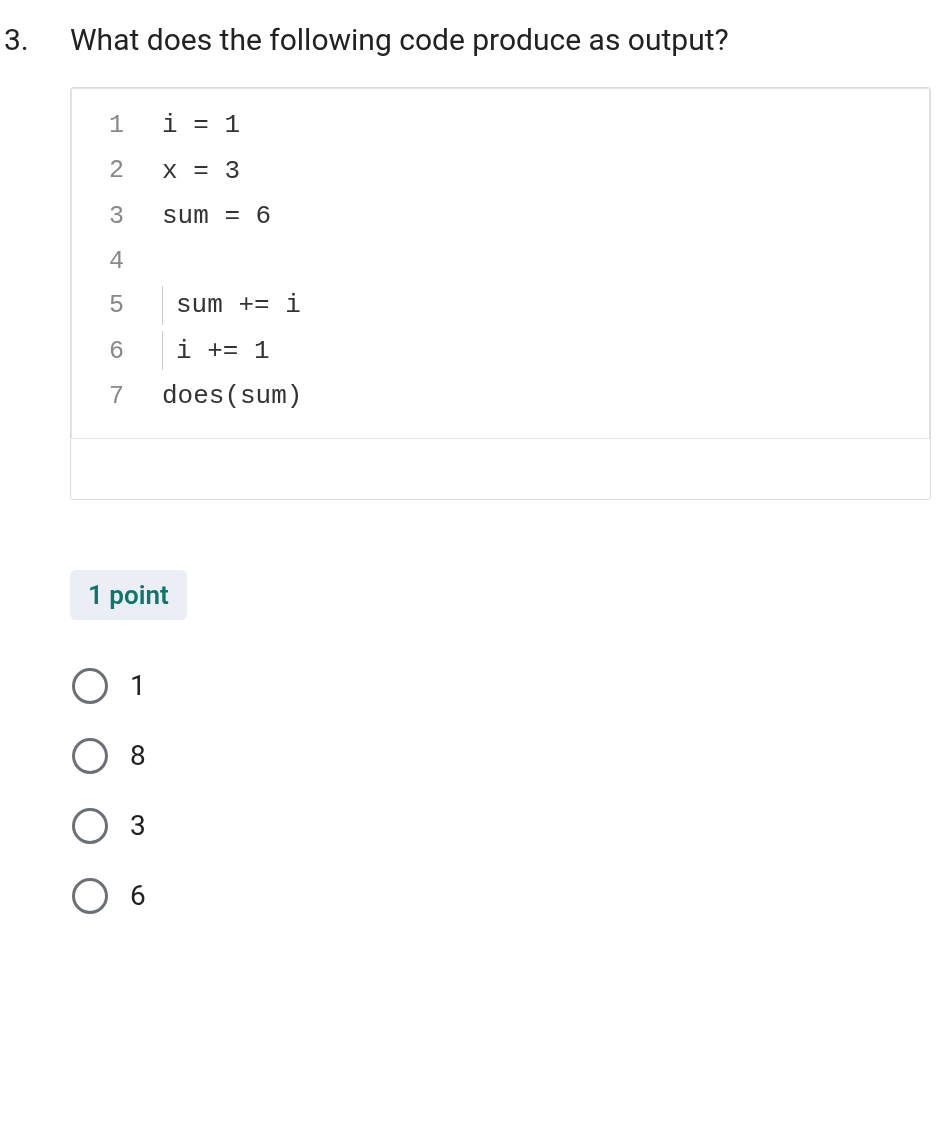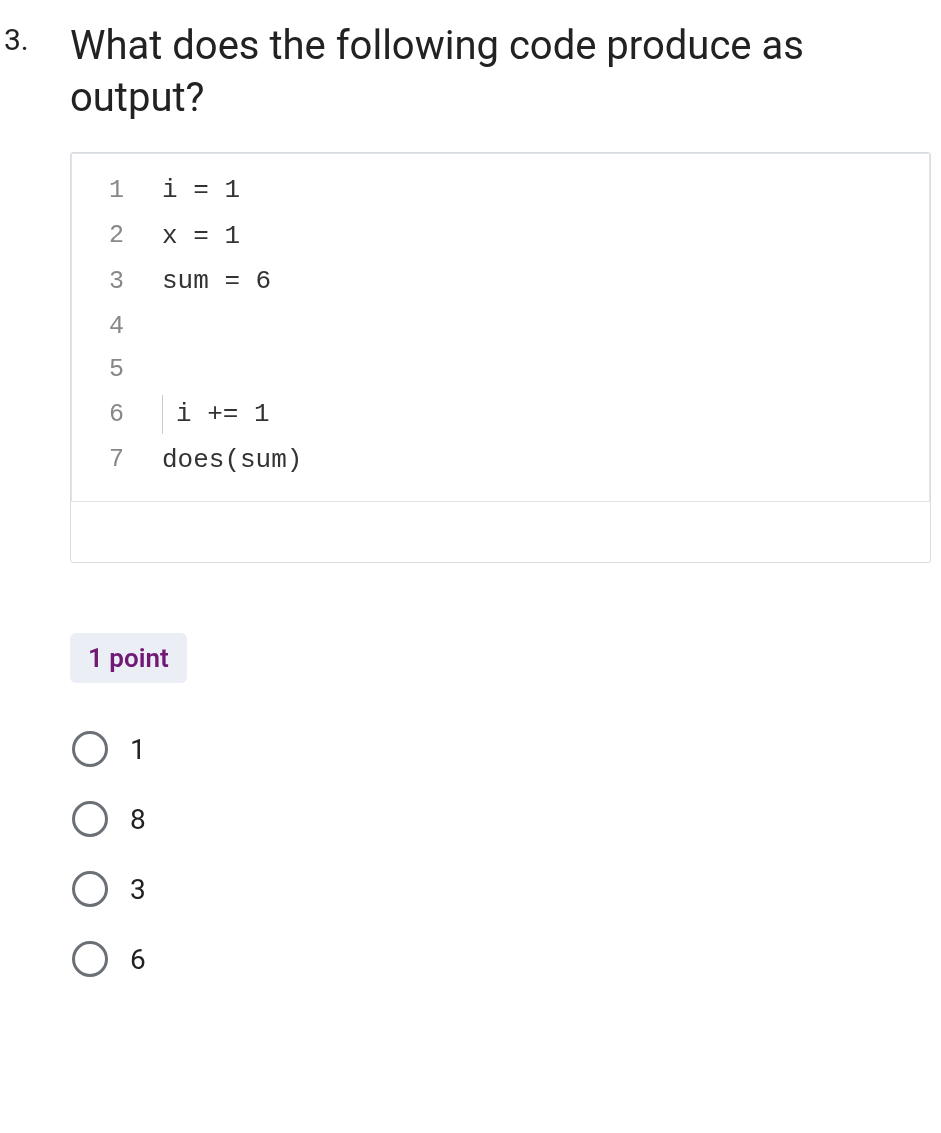--- a/index.html
+++ b/index.html
@@ -21,21 +21,21 @@
     font-weight: 400;
     color: #222;
     width: 70px;
     padding-left: 4px;
     padding-top: 2px;
   }
   .qbody {
     flex: 1;
   }
   .qtext {
-    font-size: 40px;
+    font-size: 30px;
     font-weight: 400;
     color: #222;
     margin: 0 0 28px 0;
     line-height: 1.3;
   }
   .code-outer {
     border: 1px solid #d9dde2;
     border-radius: 3px;
     padding: 0 0 60px 0;
     margin-bottom: 70px;
@@ -69,21 +69,21 @@
     display: inline-block;
     width: 14px;
     border-left: 1px solid #c8ccd0;
     height: 1.5em;
     vertical-align: middle;
     margin-right: 0;
   }
   .points-badge {
     display: inline-block;
     background: #eceef5;
-    color: #701a75;
+    color: #0f766e;
     font-size: 26px;
     font-weight: 600;
     padding: 10px 18px;
     border-radius: 6px;
     margin-bottom: 48px;
   }
   .options {
     display: flex;
     flex-direction: column;
     gap: 34px;
@@ -117,31 +117,32 @@
     <p class="qtext">What does the following code produce as output?</p>
 
     <div class="code-outer">
       <div class="code-inner" id="code-block">
           <div class="code-row">
             <span class="line-num">1</span>
             <span class="code-text">i = 1</span>
           </div>
           <div class="code-row">
             <span class="line-num">2</span>
-            <span class="code-text">x = 1</span>
+            <span class="code-text">x = 3</span>
           </div>
           <div class="code-row">
             <span class="line-num">3</span>
             <span class="code-text">sum = 6</span>
           </div>
           <div class="code-row">
             <span class="line-num">4</span>
           </div>
           <div class="code-row">
             <span class="line-num">5</span>
+            <span class="code-text"><span class="indent-bar"></span><span>sum += i</span></span>
           </div>
           <div class="code-row">
             <span class="line-num">6</span>
             <span class="code-text"><span class="indent-bar"></span><span>i += 1</span></span>
           </div>
           <div class="code-row">
             <span class="line-num">7</span>
             <span class="code-text">does(sum)</span>
           </div>
         </div>

